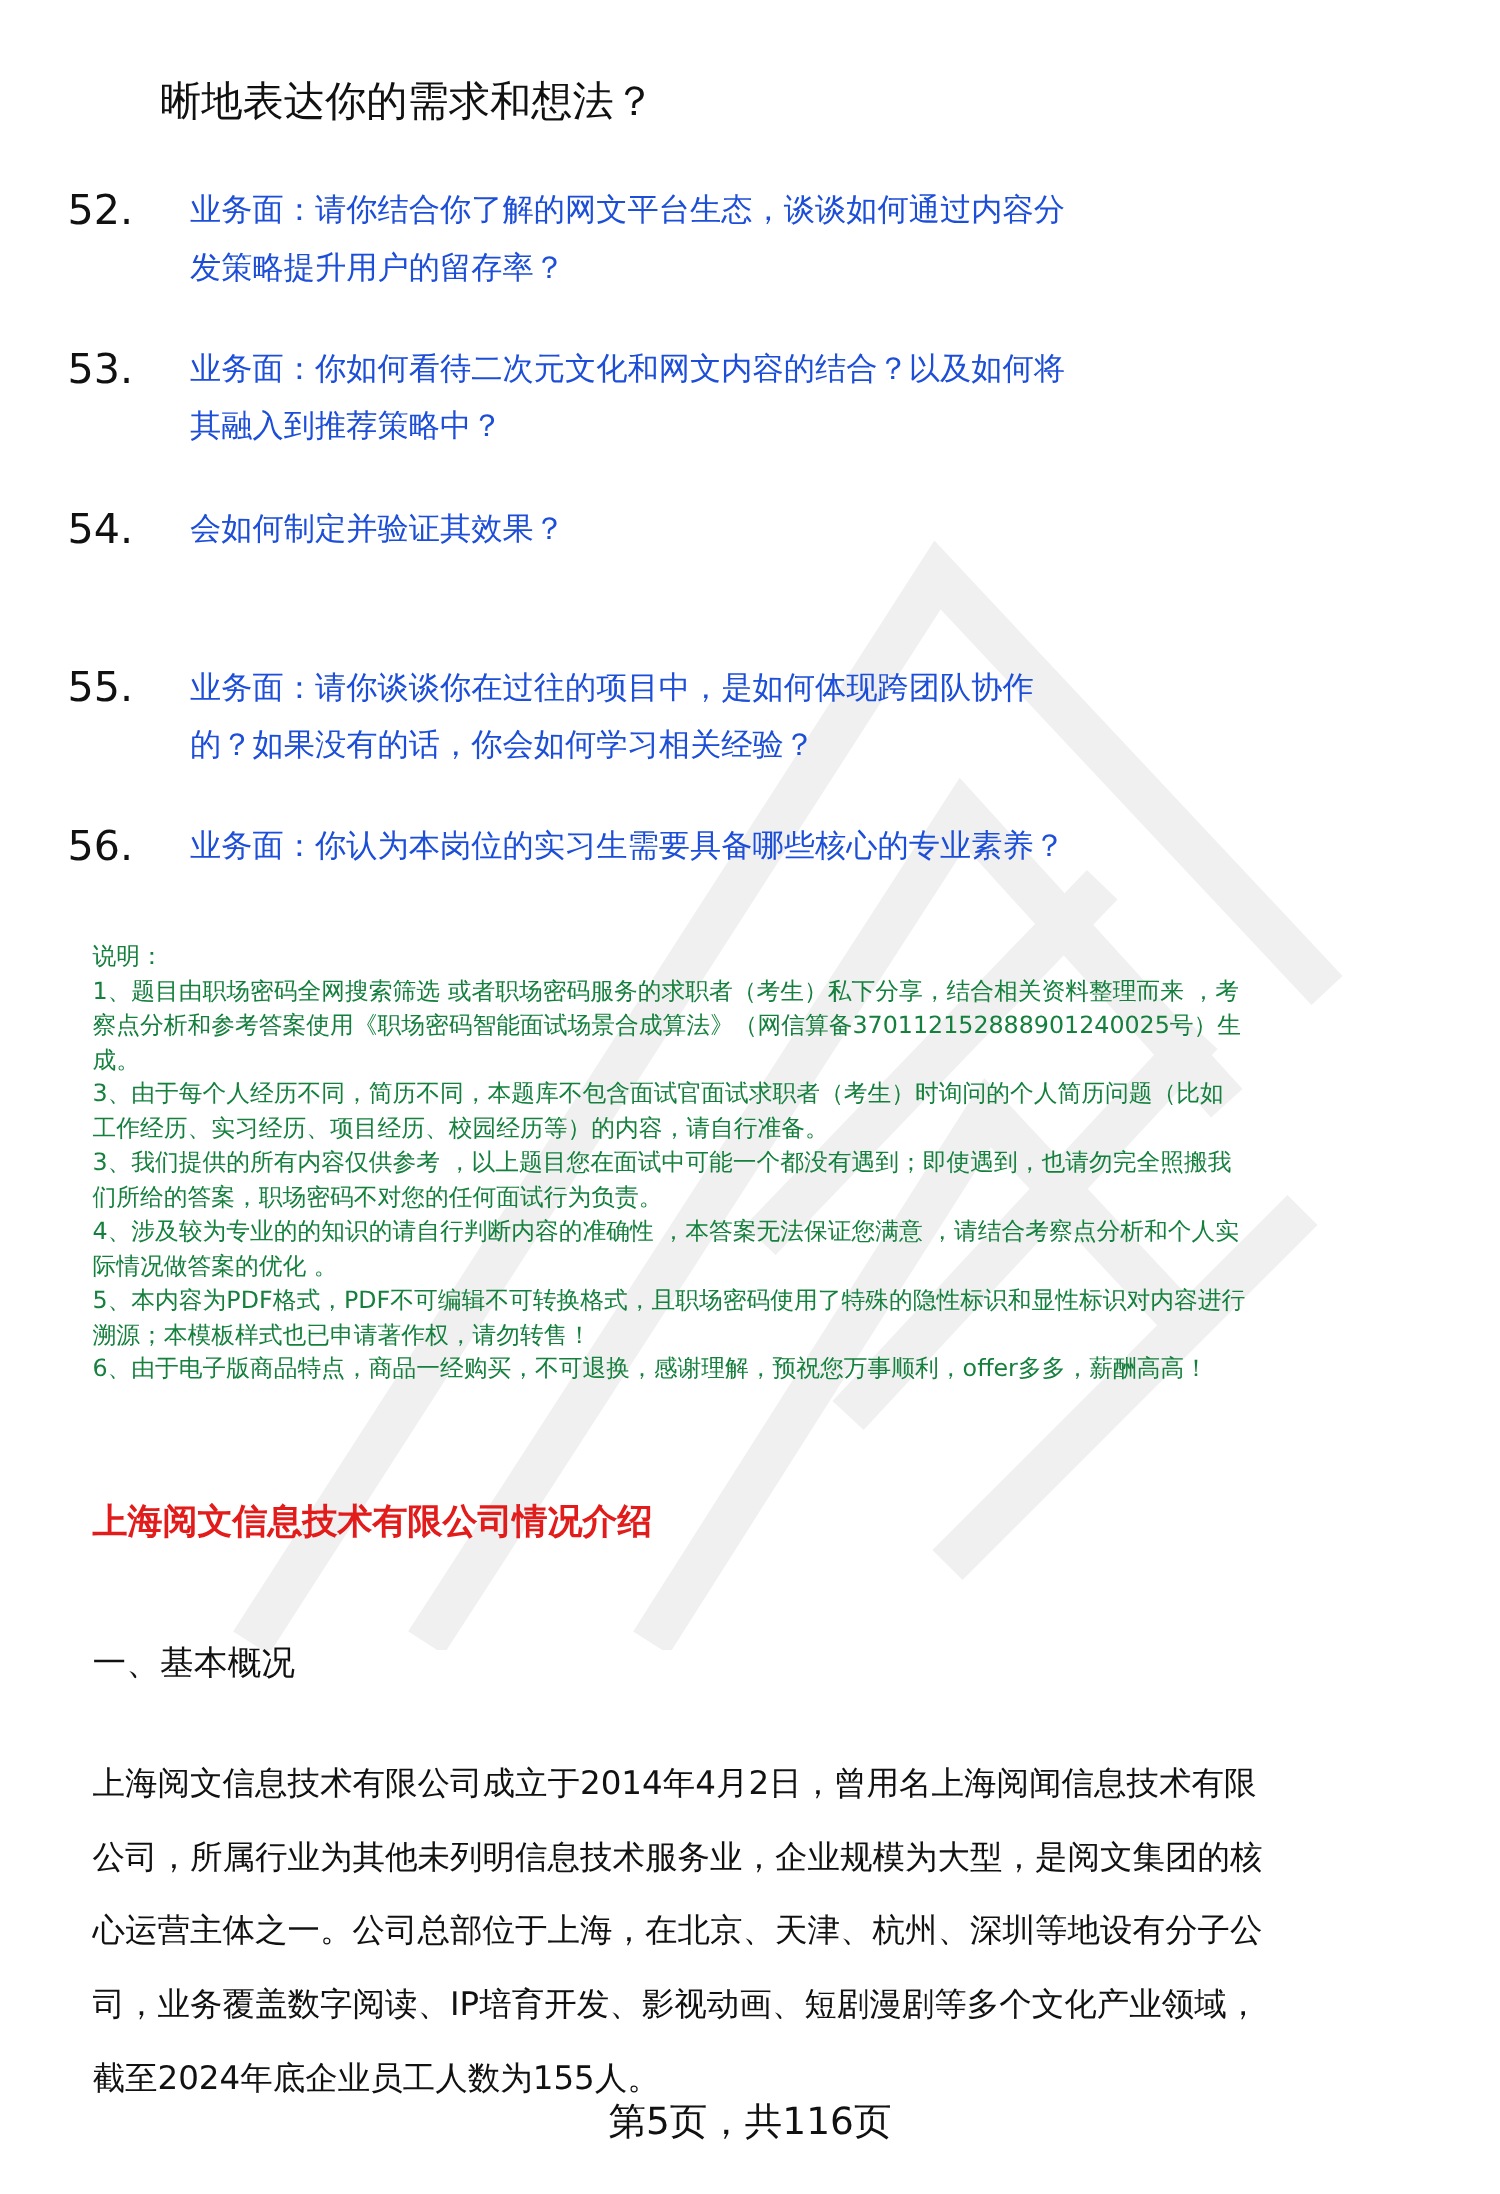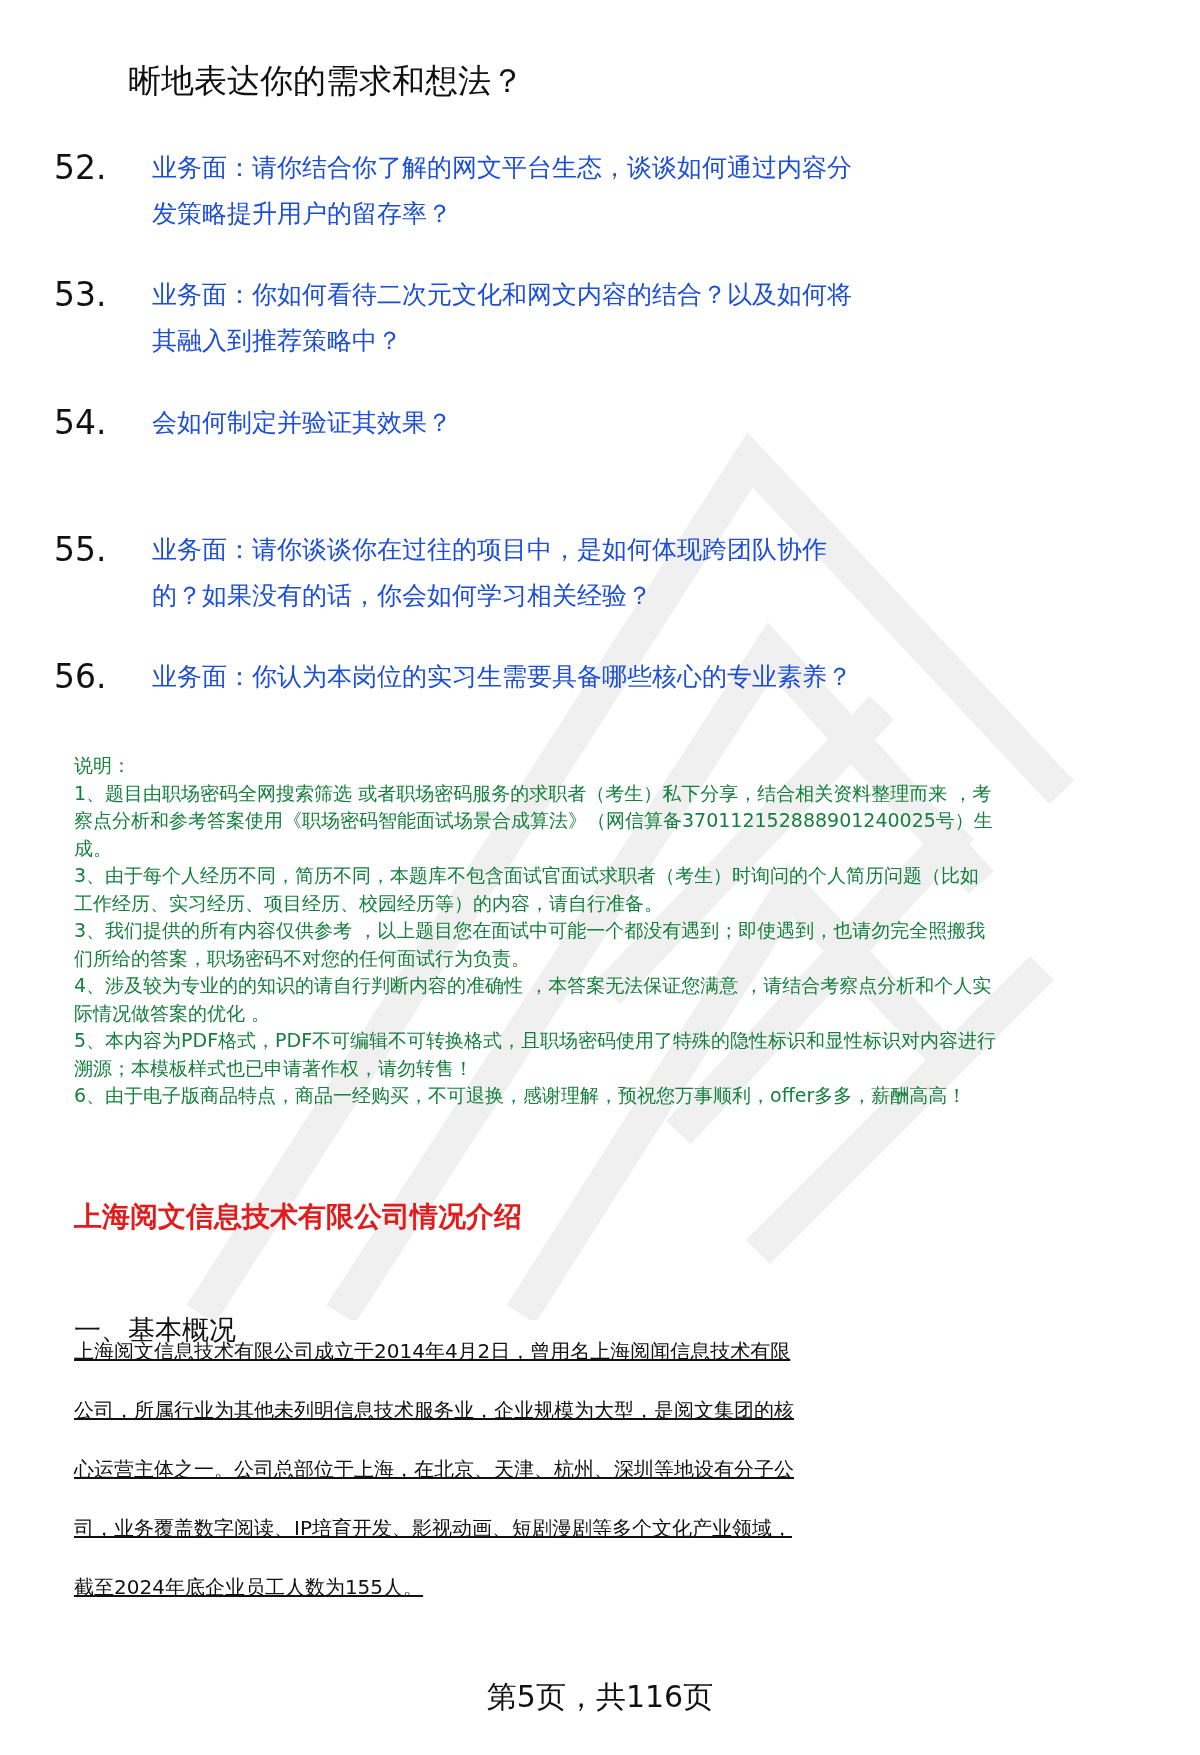--- a/index.html
+++ b/index.html
@@ -103,26 +103,25 @@
       left: 74px;
       top: 1276px;
       font-size: 27px;
       color: #111;
       white-space: nowrap;
       margin-top: 36px;
     }
     .body-para {
       position: absolute;
       left: 74px;
-      top: 1322px;
+      top: 1398px;
       width: 1090px;
-      font-size: 20px;
+      font-size: 26px;
       line-height: 59px;
       color: #111;
-      text-decoration: underline;
     }
     .body-para .line {
       display: block;
       white-space: nowrap;
     }
     .footer {
       position: absolute;
       left: 0;
       width: 1200px;
       top: 1677px;

